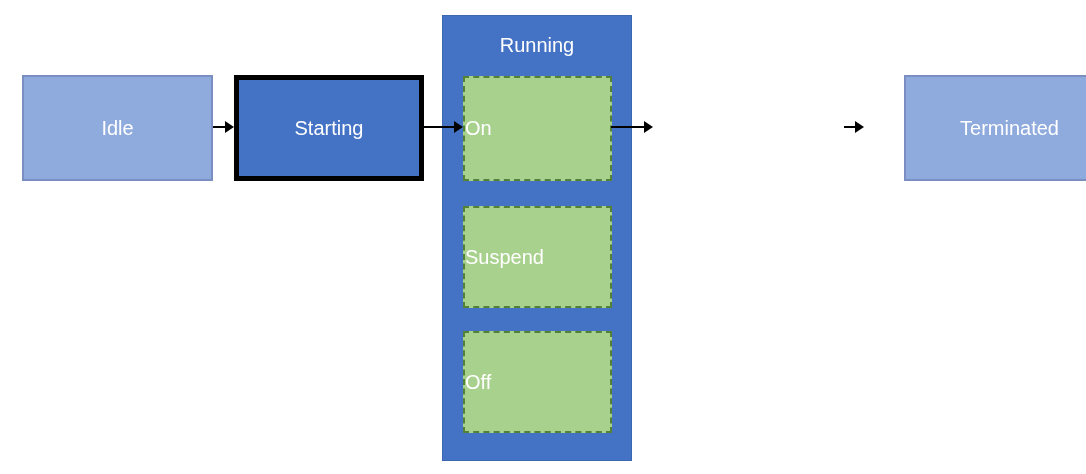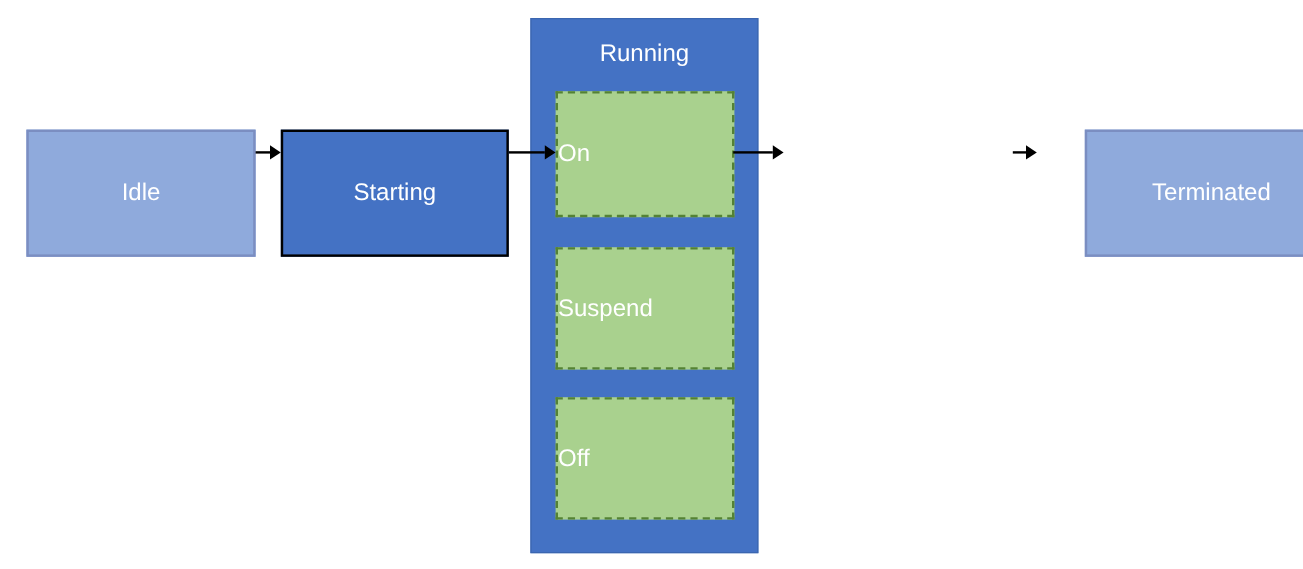--- a/index.html
+++ b/index.html
@@ -13,29 +13,28 @@
   }
   .node {
     position: absolute;
     box-sizing: border-box;
     display: flex;
     align-items: center;
     justify-content: center;
     color: #ffffff;
     font-size: 20px;
     text-align: center;
-    margin-top: 33px;
   }
   .light-blue {
     background: #8FAADC;
     border: 2px solid #7B8EC1;
   }
   .medium-blue {
     background: #4472C4;
-    border: 2px solid #000000;
+    border: 5px solid #000000;
   }
   #node-idle        { left: 22px;  top: 75px; width: 191px; height: 106px; }
   #node-starting    { left: 234px; top: 75px; width: 190px; height: 106px; }
   #node-terminating { left: 653px; top: 75px; width: 191px; height: 106px; }
   #node-terminated  { left: 904px; top: 75px; width: 211px; height: 106px; }
 
   #node-running {
     position: absolute;
     box-sizing: border-box;
     left: 442px; top: 15px; width: 190px; height: 446px;

